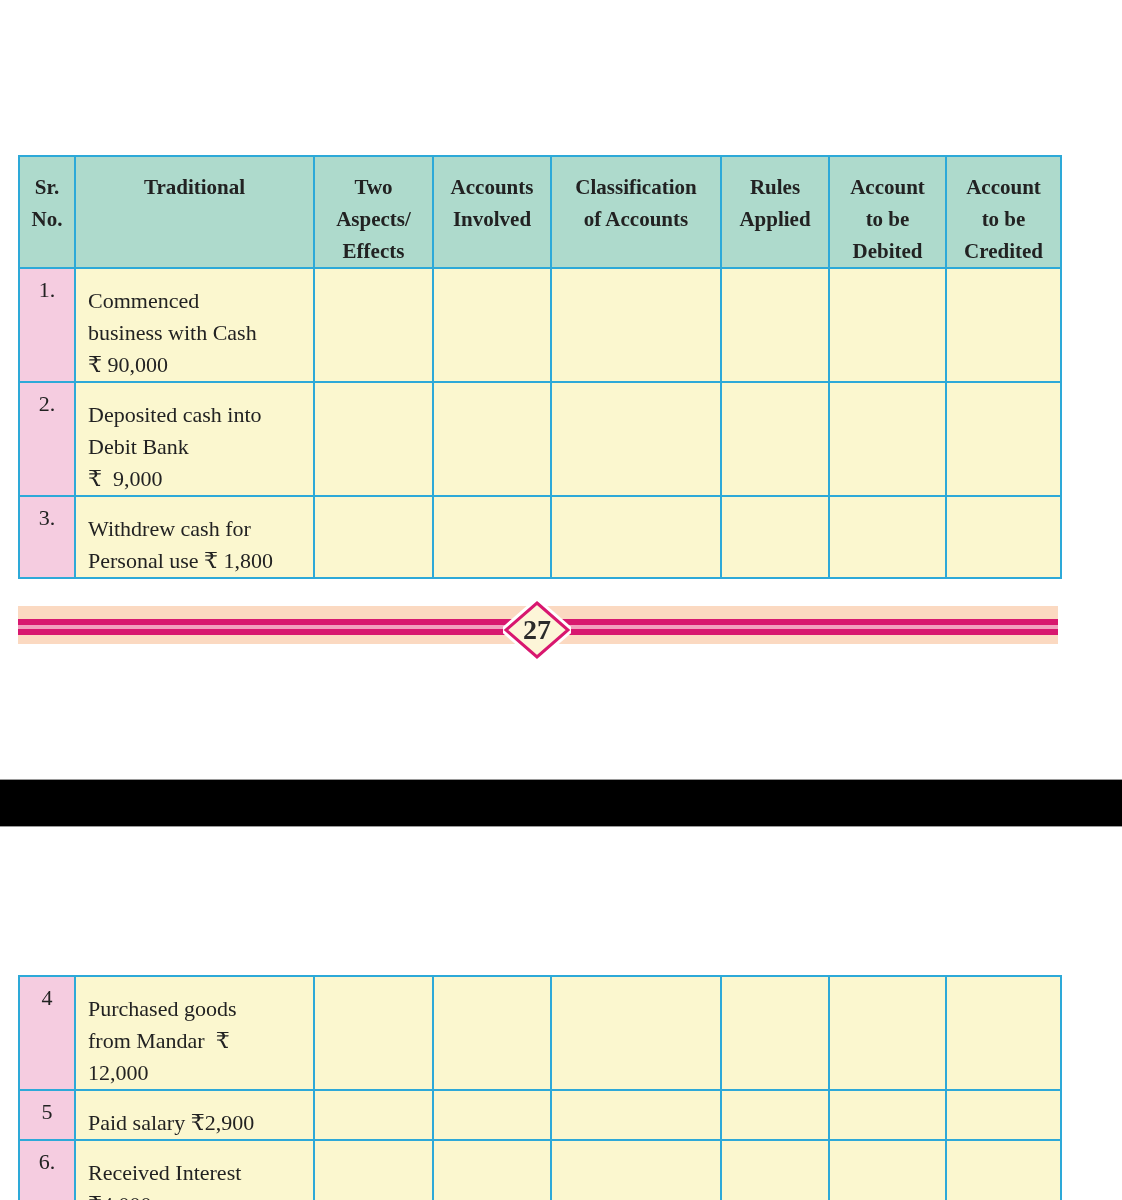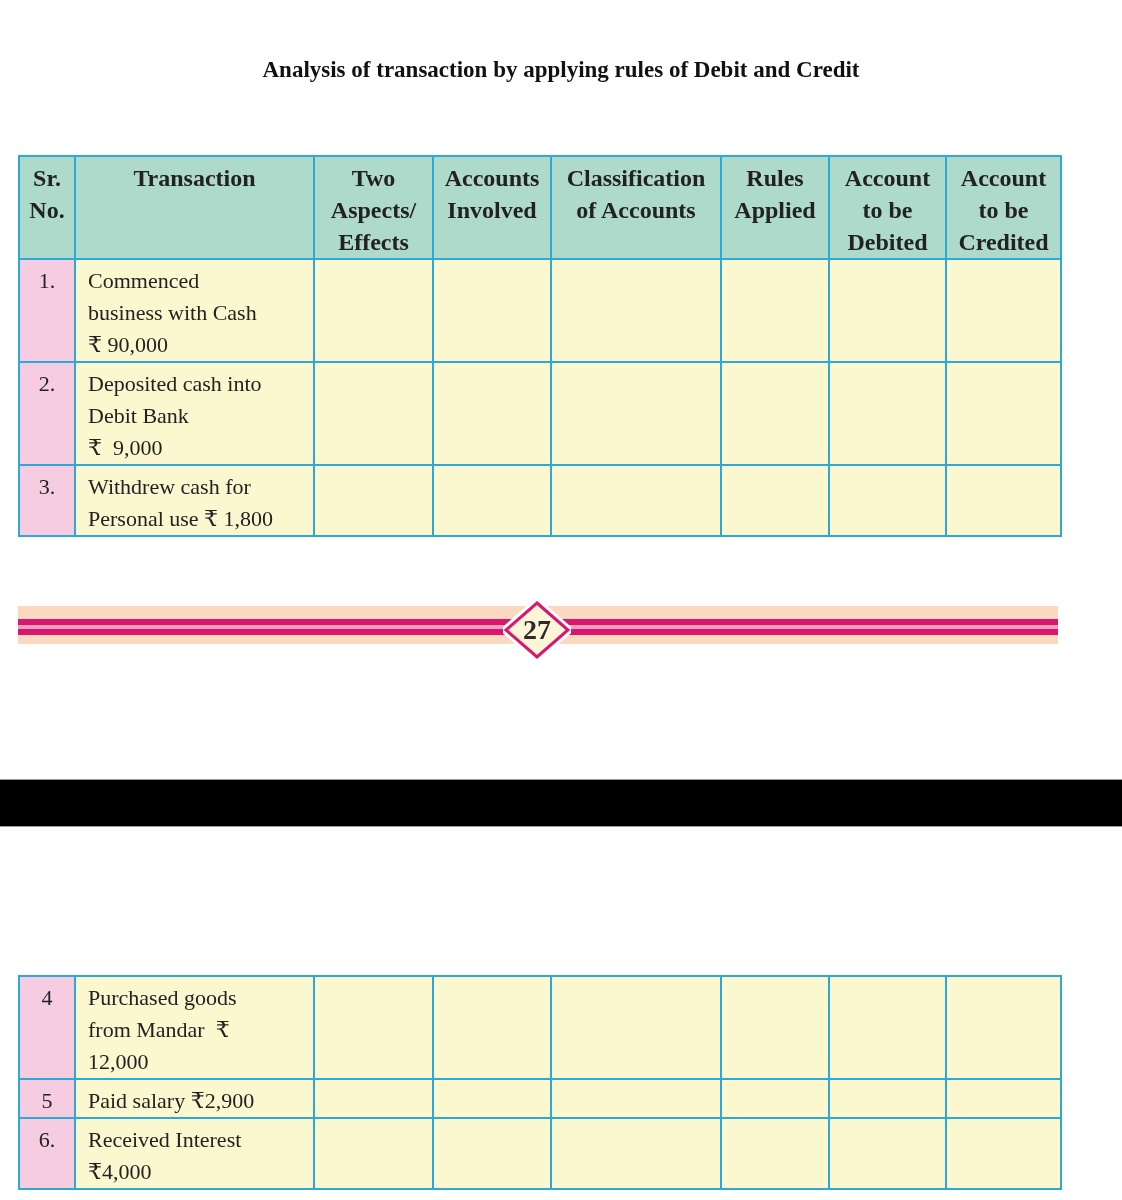--- a/index.html
+++ b/index.html
@@ -23,26 +23,26 @@
     position:absolute; top:95px; left:0; width:1122px; text-align:center;
     font-size:23px; font-weight:bold; color:#111;
   }
   
   table{border-collapse:collapse; table-layout:fixed; position:absolute; background:#fff;}
   #table-top{top:155px; left:18px;}
   #table-bottom{top:975px; left:18px;}
   th,td{border:2px solid var(--border-cyan,#2da9d8); vertical-align:top; padding:0; overflow:hidden;}
   th{
     background:var(--header-teal,#aedacc);
-    font-weight:bold; font-size:24px; line-height:32px; text-align:center;
-    padding-top:5px; color:#222;
+    font-weight:bold; font-size:21px; line-height:32px; text-align:center;
+    padding-top:14px; color:#222;
   }
   td{background:var(--cell-yellow,#fbf7cf); font-size:22px; line-height:32px; color:#222;}
   td.sr{background:var(--sr-pink,#f5cce0); text-align:center; padding-top:5px;}
-  td.txn{padding:5px 4px 0 12px; text-align:left;}
+  td.txn{padding:16px 4px 0 12px; text-align:left;}
   .cell-line{white-space:pre-wrap;}
   
   #divider-band{
     position:absolute; top:606px; left:18px; width:1040px; height:38px;
     background:var(--divider-band,#fbd9c1);
   }
   .stripe{position:absolute; left:0; width:100%; height:6px; background:var(--divider-line,#d8176f);}
   #stripe-1{top:13px;}
   #stripe-2{top:23px;}
   #stripe-gap{position:absolute; left:0; top:19px; width:100%; height:4px; background:var(--divider-gap,#f2a0bf);}
@@ -59,41 +59,40 @@
     border-top:1px solid #9a9a9a; border-bottom:1px solid #9a9a9a;
     box-sizing:border-box;
   }
 </style>
 </head>
 <body>
 
 <div id="page">
 
 
-  <div id="doc-title">Analysis of transaction by applying rules of Debit and Credit</div>
 
   <table id="table-top">
       <colgroup>
         <col style="width: 56px;">
         <col style="width: 239px;">
         <col style="width: 119px;">
         <col style="width: 118px;">
         <col style="width: 170px;">
         <col style="width: 108px;">
         <col style="width: 117px;">
         <col style="width: 115px;">
       </colgroup>
       <thead>
         <tr style="height: 95px;">
           <th>
             <div class="cell-line">Sr.</div>
             <div class="cell-line">No.</div>
           </th>
           <th>
-            <div class="cell-line">Transaction</div>
+            <div class="cell-line">Traditional</div>
           </th>
           <th>
             <div class="cell-line">Two</div>
             <div class="cell-line">Aspects/</div>
             <div class="cell-line">Effects</div>
           </th>
           <th>
             <div class="cell-line">Accounts</div>
             <div class="cell-line">Involved</div>
           </th>

